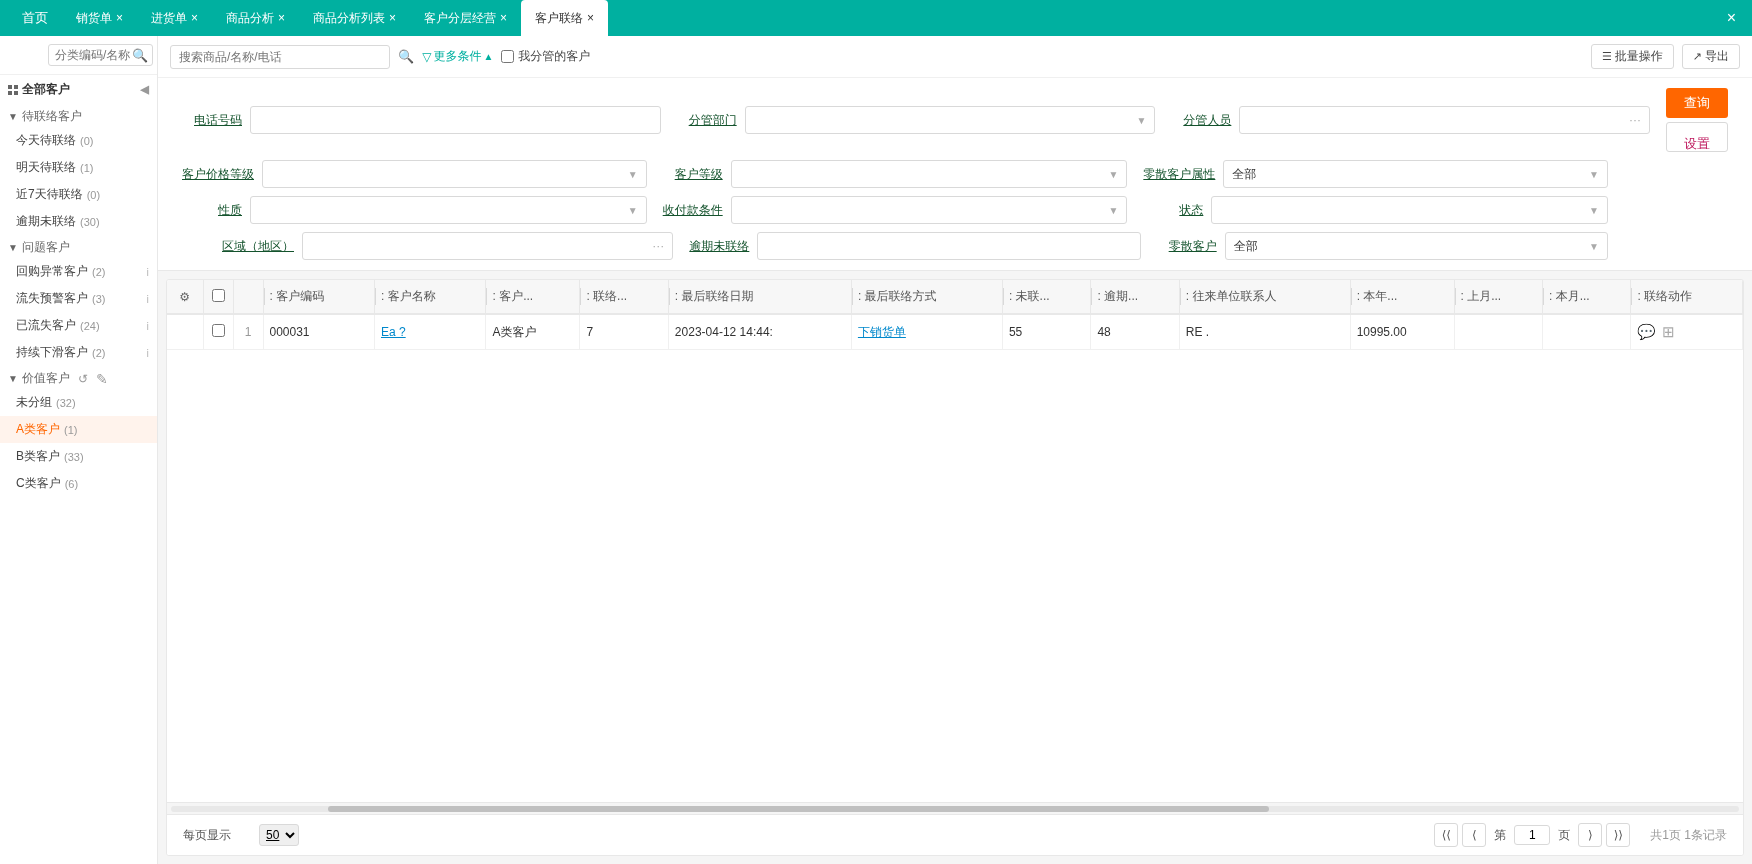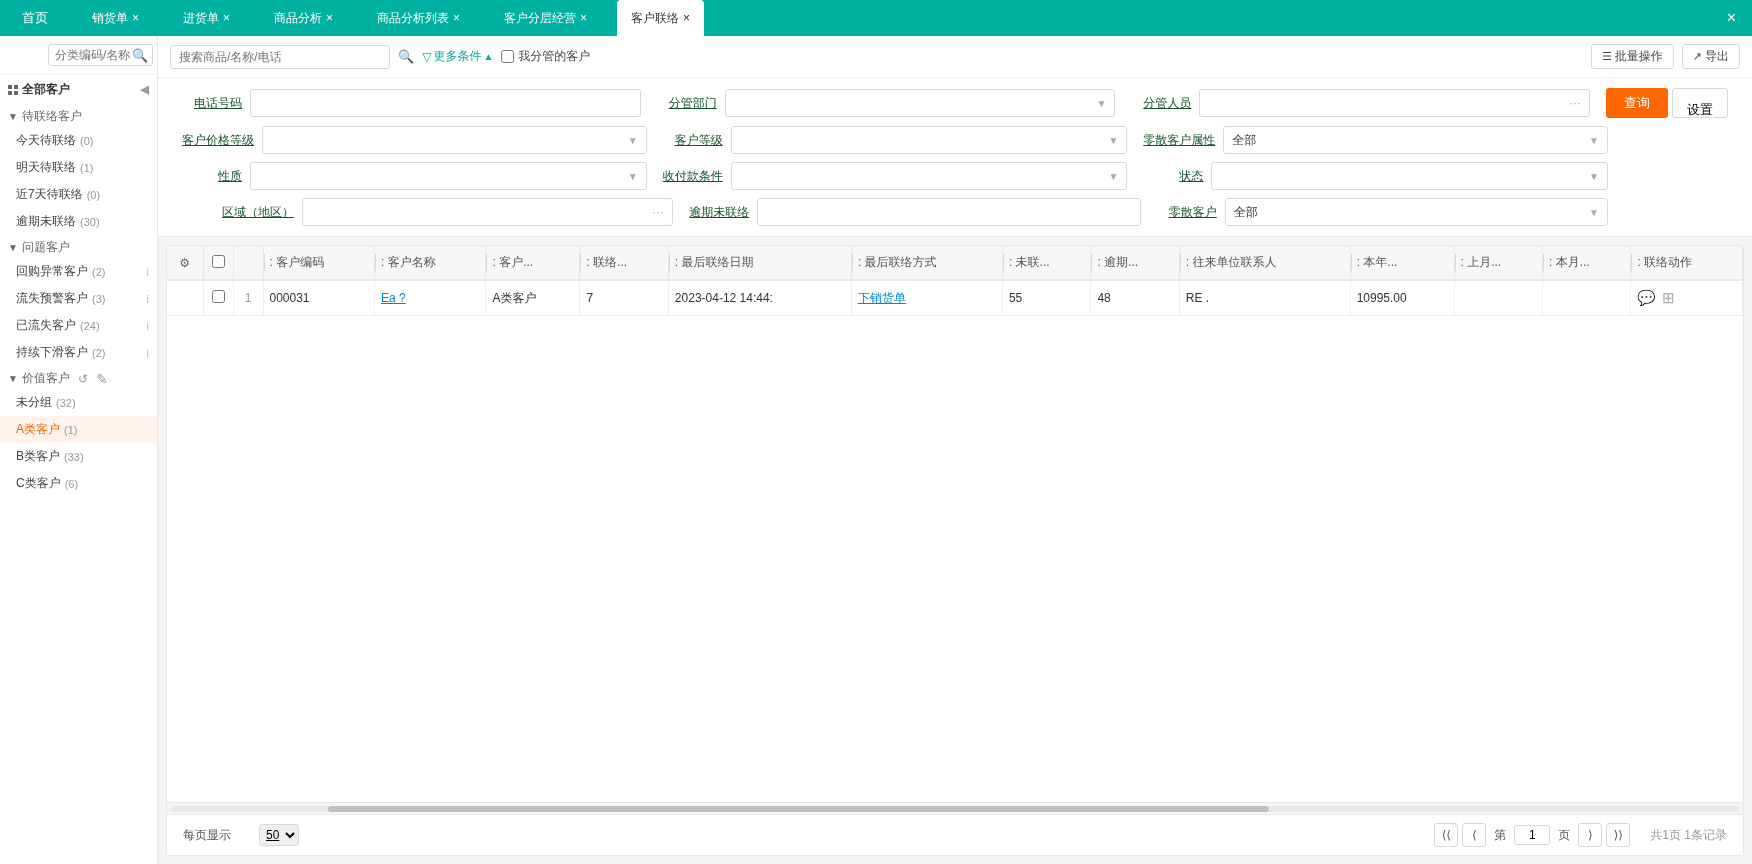--- a/index.html
+++ b/index.html
@@ -5,21 +5,21 @@
     * { box-sizing: border-box; margin: 0; padding: 0; font-family: 'Microsoft YaHei', Arial, sans-serif; font-size: 12px; }
     body { background: #f0f2f5; overflow: hidden; width: 1752px; height: 864px; }
 
     
     .top-nav {
       background: #00b0a0;
       height: 36px;
       display: flex;
       align-items: center;
       padding: 0 8px;
-      gap: 16px;
+      gap: 0;
     }
     .nav-item {
       color: #fff;
       padding: 0 14px;
       height: 36px;
       display: flex;
       align-items: center;
       cursor: pointer;
       white-space: nowrap;
       font-size: 13px;
@@ -244,34 +244,33 @@
       color: #fff;
       border: none;
       padding: 5px 18px;
       border-radius: 3px;
       cursor: pointer;
       font-size: 13px;
       height: 30px;
     }
     .btn-setting {
       background: #fff;
-      color: #000000;
+      color: #be185d;
       border: 1px solid #d9d9d9;
       padding: 12px 14px;
       border-radius: 3px;
       cursor: pointer;
       font-size: 13px;
       height: 30px;
     }
     .btn-area {
       display: flex;
-      flex-direction: row;
+      flex-direction: column;
       gap: 4px;
       padding: 0 8px;
-      align-items: center;
     }
 
     
     .table-container {
       flex: 1;
       background: #fff;
       margin: 8px;
       border: 1px solid #e8e8e8;
       border-radius: 3px;
       overflow: auto;

